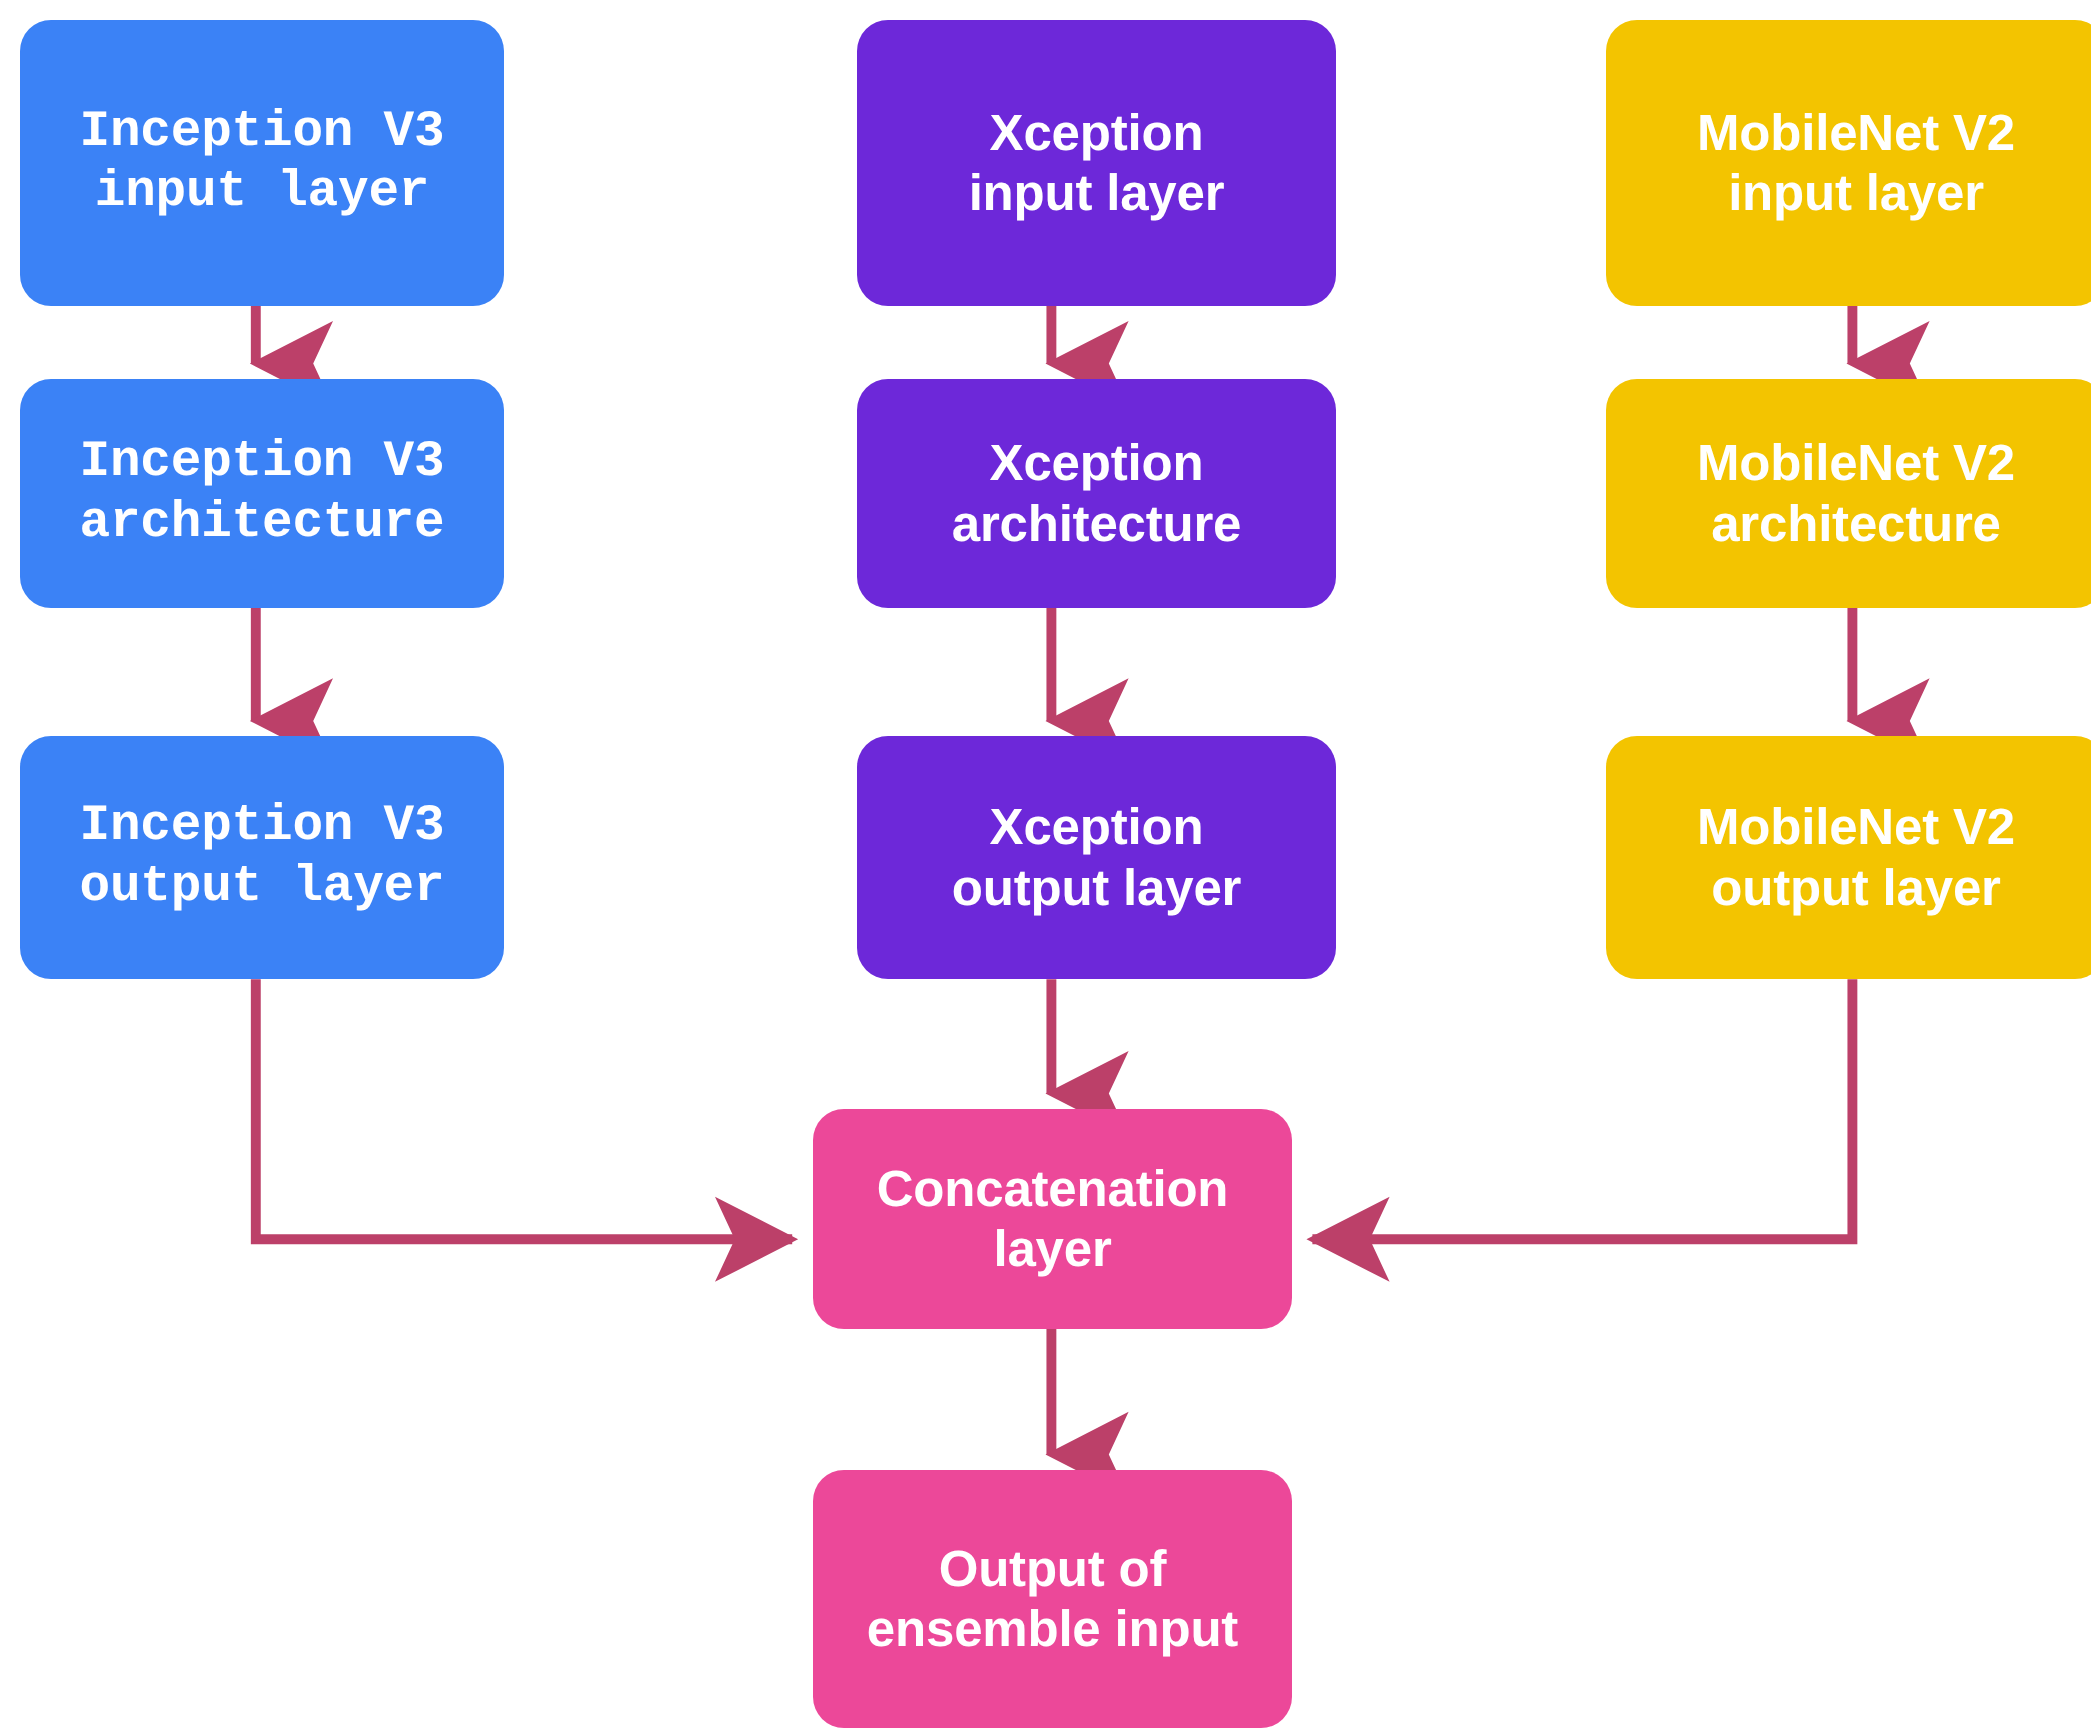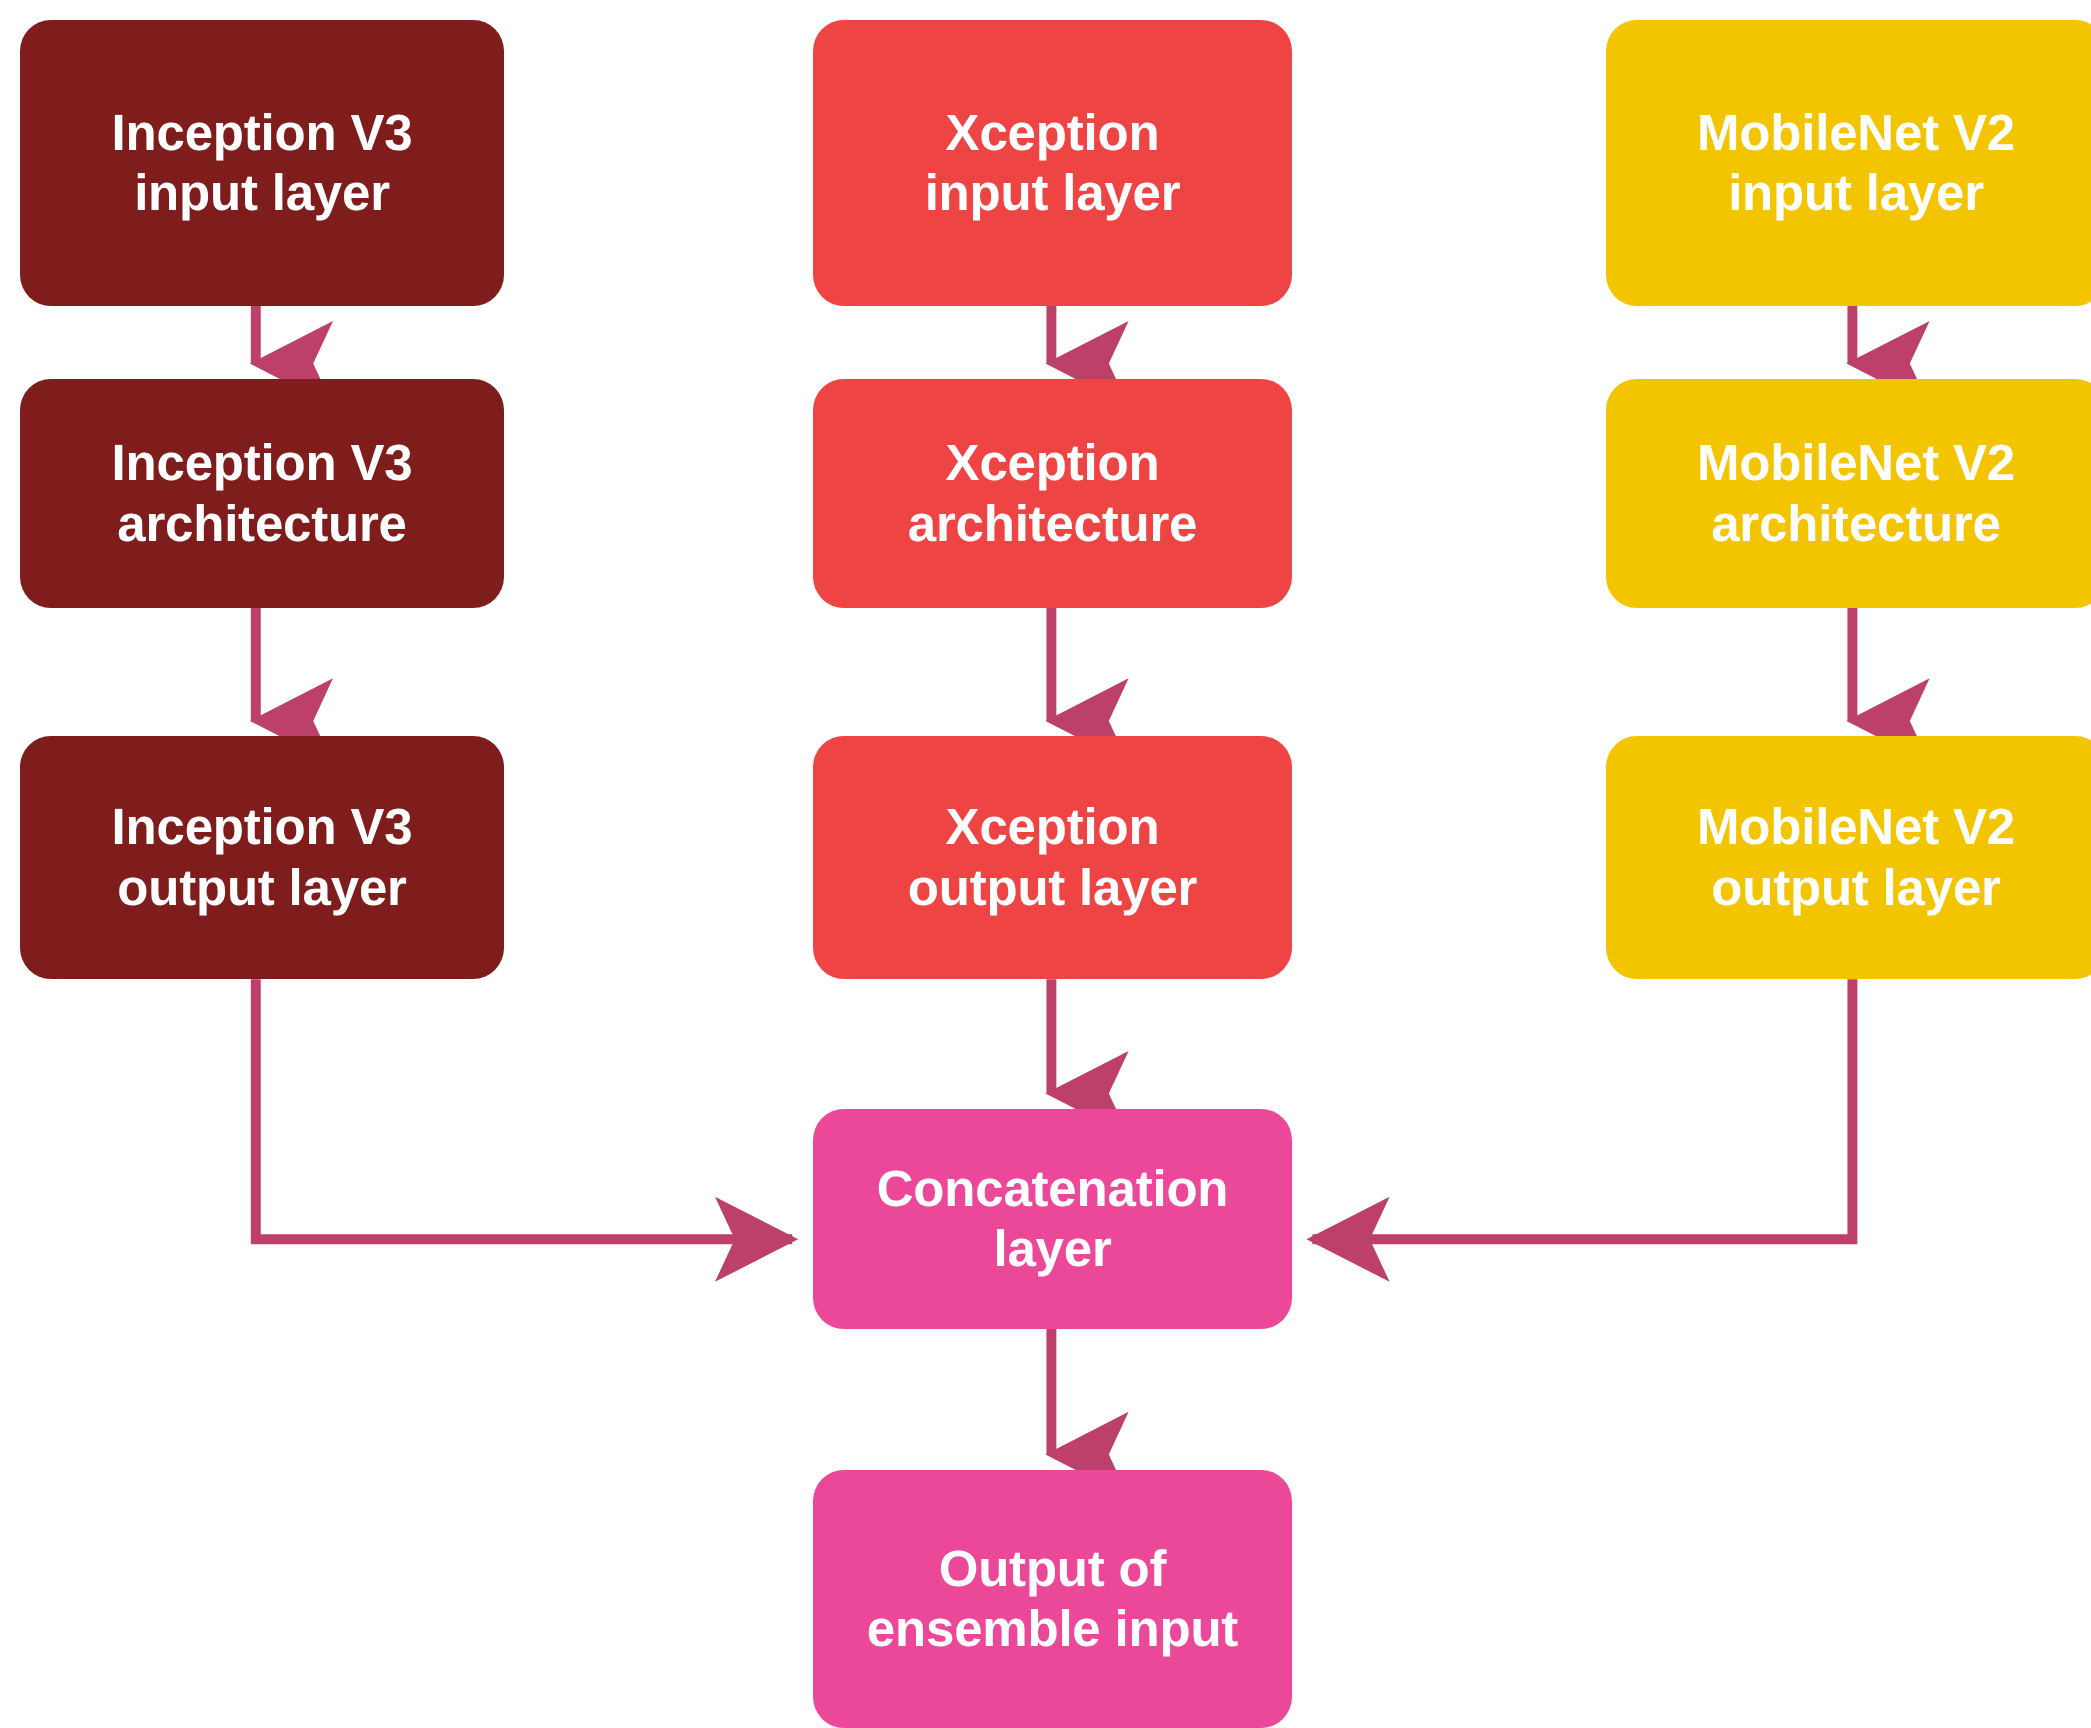--- a/index.html
+++ b/index.html
@@ -36,22 +36,22 @@
     font-weight: bold;
     font-size: 51px;
     line-height: 1.18;
     letter-spacing: -0.2px;
     box-sizing: border-box;
     padding: 5.4px 12.6px;
     white-space: pre-line;
     text-rendering: geometricPrecision;
   }
   
-  .c-blue   { background: #7f1d1d; }
-  .c-purple { background: #ef4444; }
+  .c-blue   { background: #3b82f6; font-family: Liberation Mono, monospace; }
+  .c-purple { background: #6d28d9; margin-left: 44px; }
   .c-yellow { background: #F3C400; }
   .c-crimson{ background: #ec4899; }
 
   
   .col1 { left: 20px;   width: 484px; }
   .col2 { left: 813px;  width: 479px; }
   .col3 { left: 1606px; width: 500px; }
 
   
   .row1 { top: 20px;   height: 286px; }

